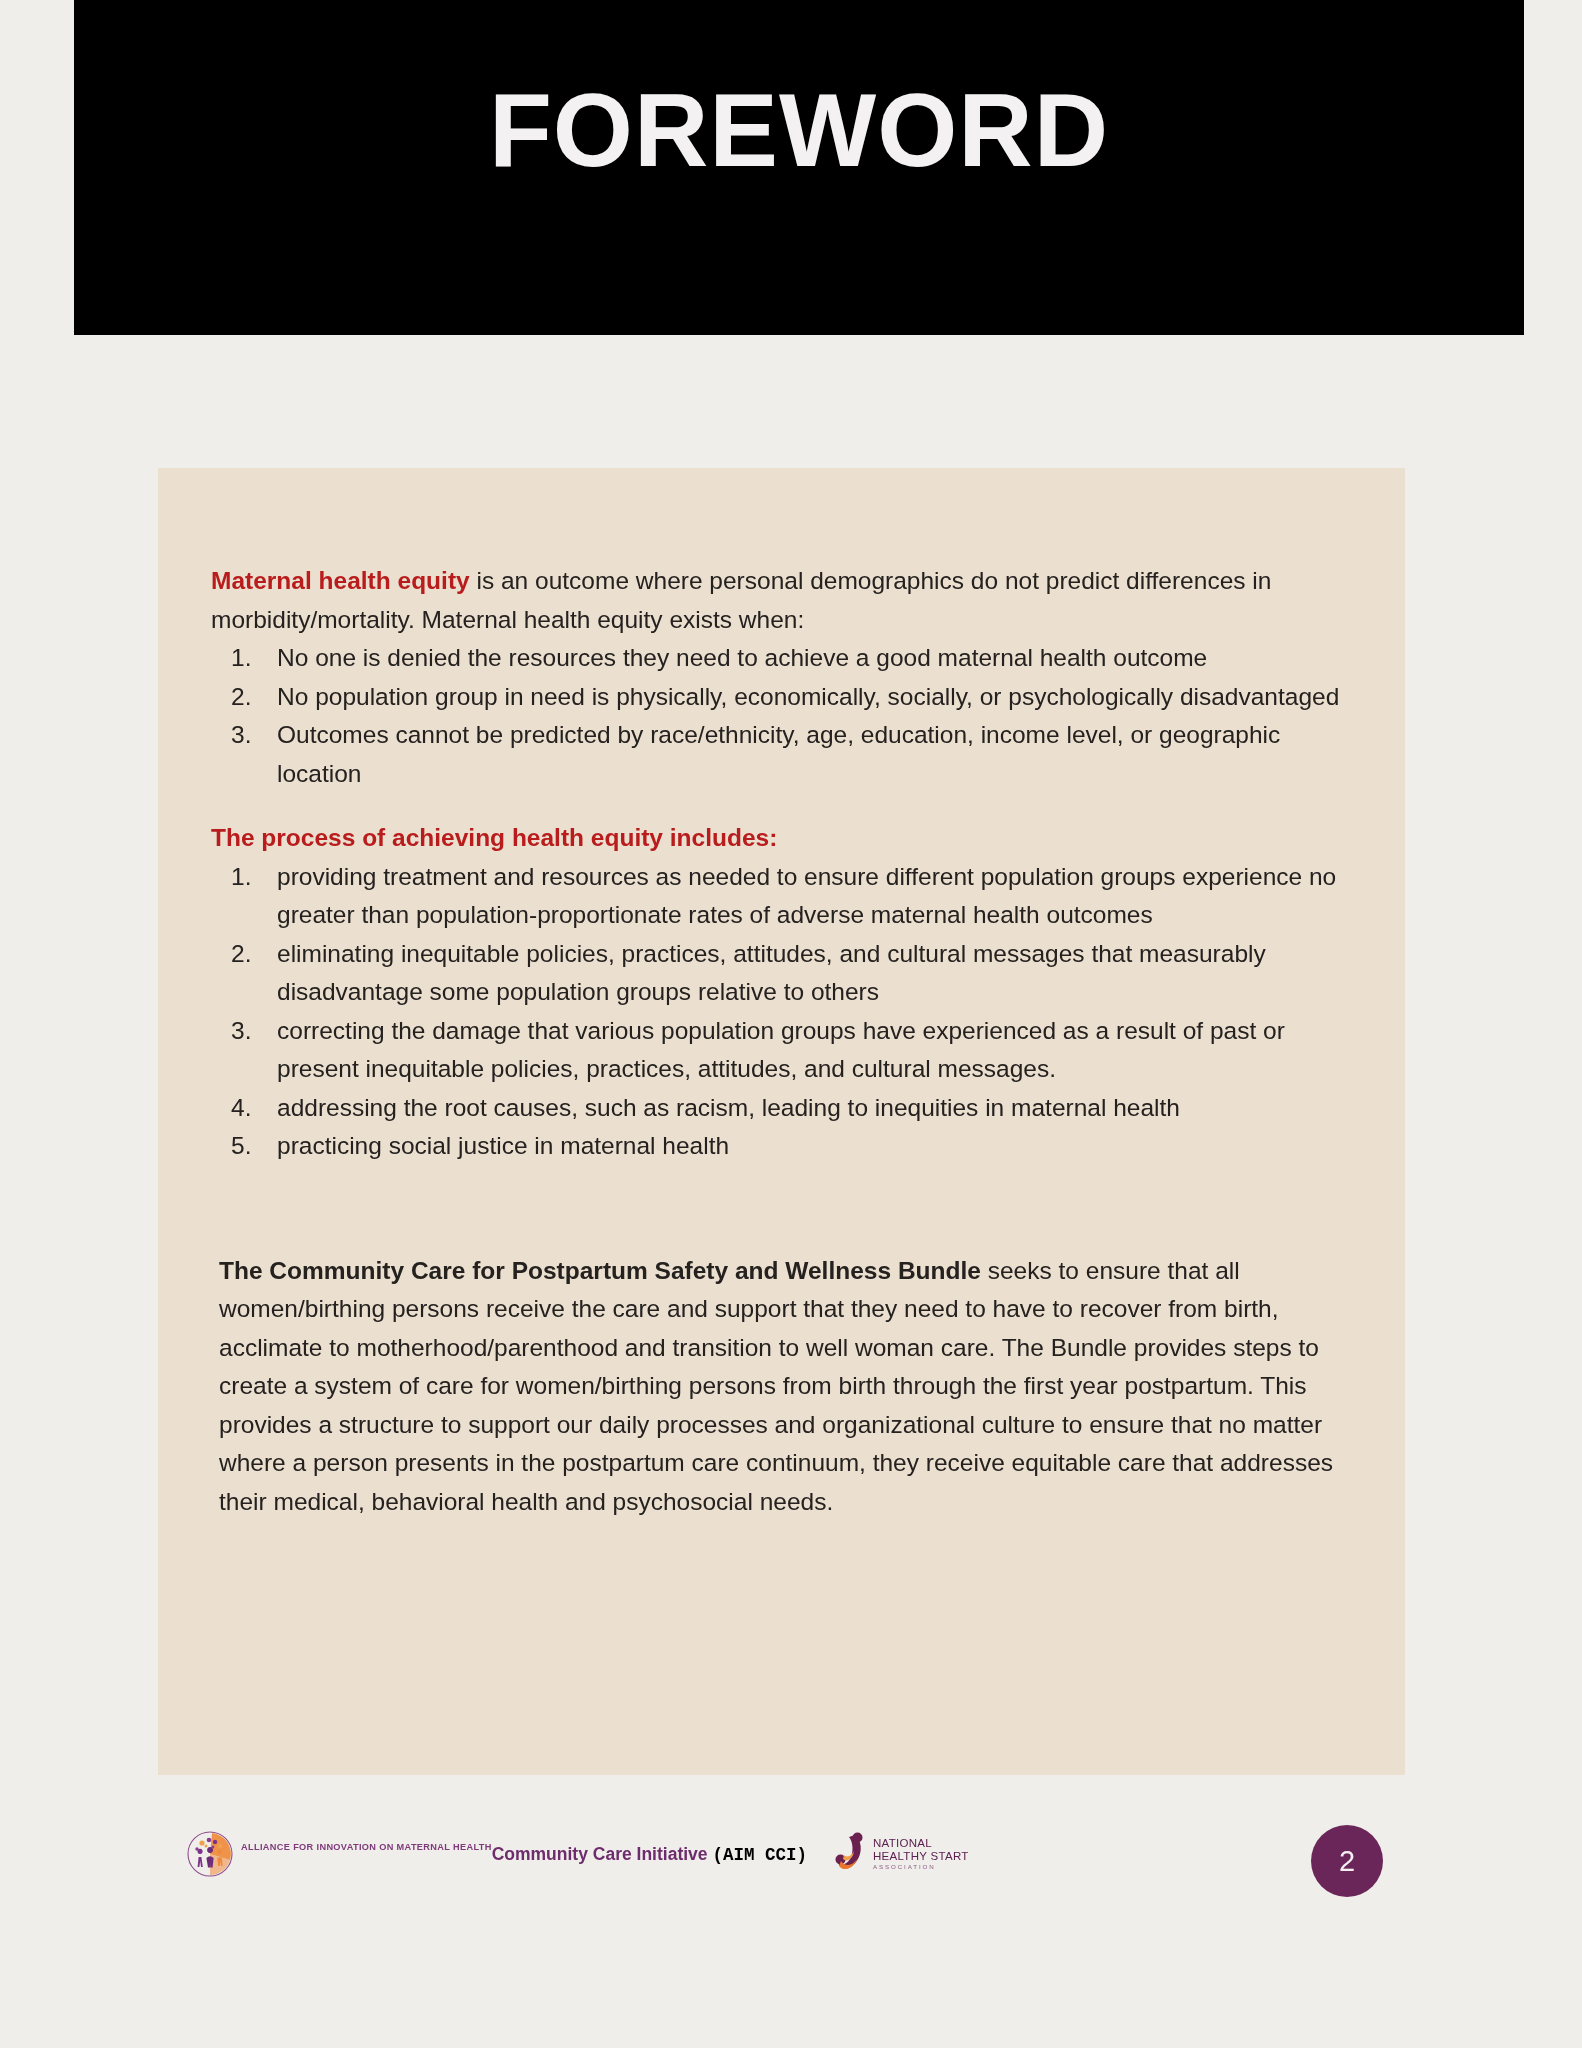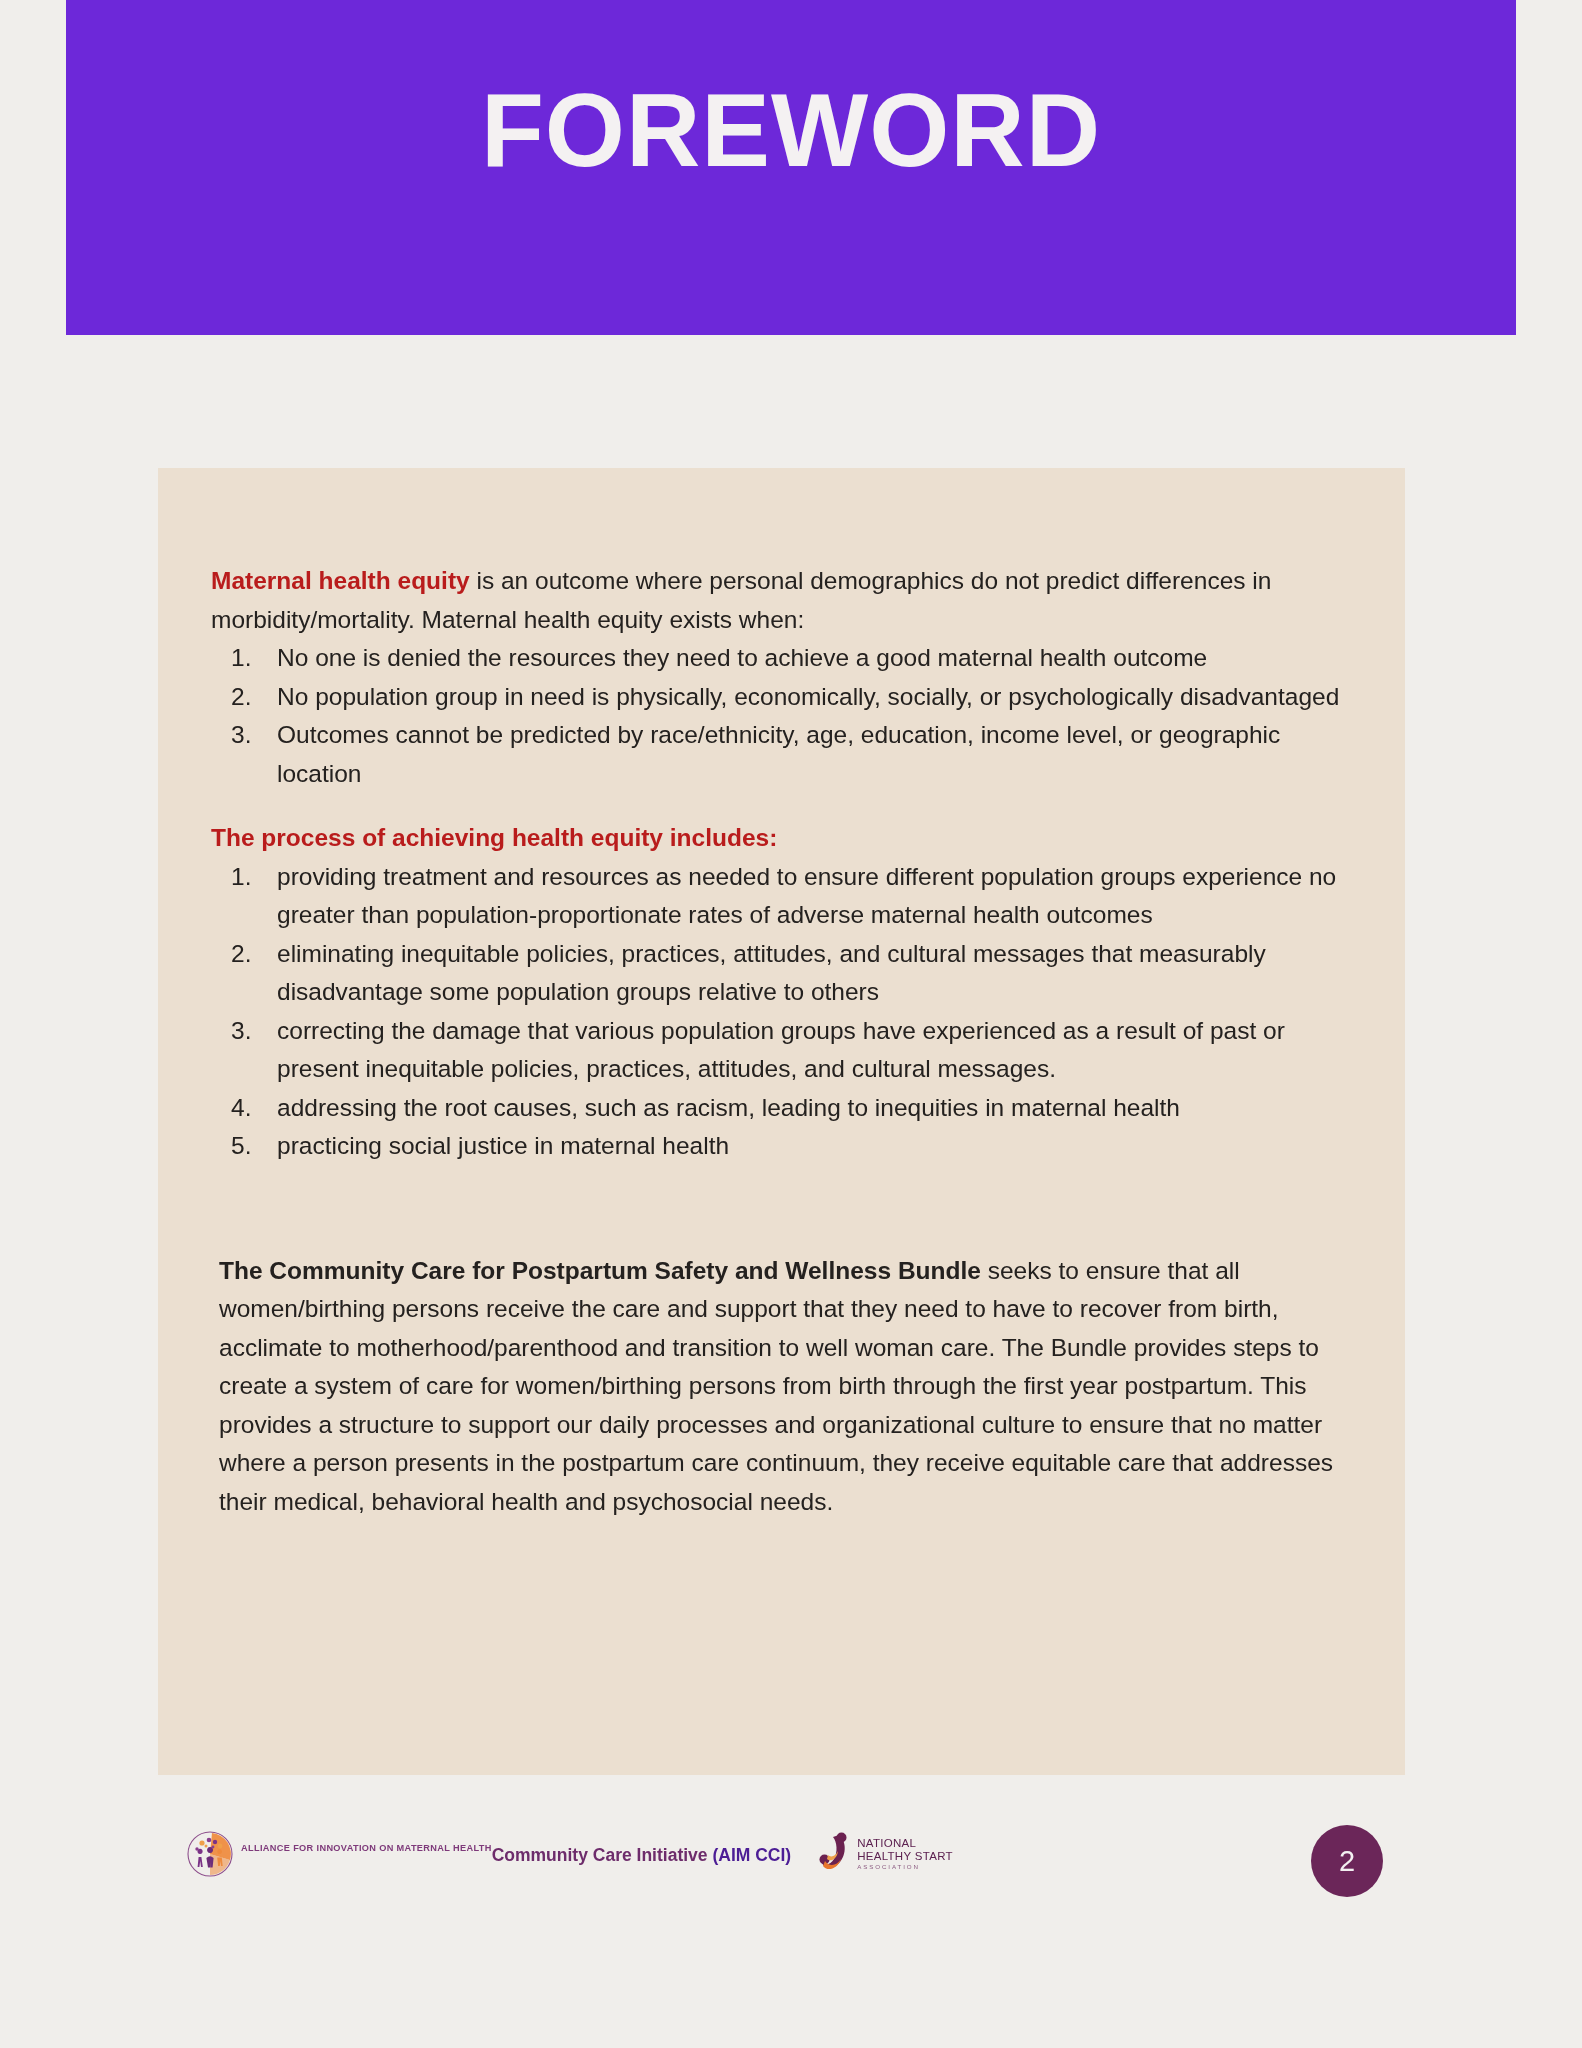--- a/index.html
+++ b/index.html
@@ -25,21 +25,21 @@
     position: absolute;
     left: 66px;
     top: 0px;
     width: 1450px;
     height: 335px;
     background: #65245a;
     background: #6a २2559;
     background: #68255b;
     box-sizing: border-box;
   }
-  .header-banner { background: #6d28d9; }
+  .header-banner { background: #000000; margin-left: 8px; }
 
   .header-title {
     position: absolute;
     left: 0;
     right: 0;
     top: 75px;
     text-align: center;
     color: #f4f1f2;
     font-size: 103px;
     font-weight: bold;
@@ -165,21 +165,21 @@
     white-space: nowrap;
   }
   .aim-line2 {
     font-size: 17.5px;
     font-weight: bold;
     color: #6d2c6b;
     white-space: nowrap;
     margin-top: 3px;
     font-family: "Liberation Sans", sans-serif;
   }
-  .aim-line2 .aim-paren { color: #4c1d95; }
+  .aim-line2 .aim-paren { color: #000000; font-family: Liberation Mono, monospace; }
 
   
   .nhsa-logo {
     display: flex;
     align-items: center;
     gap: 6px;
     margin-left: 8px;
   }
   .nhsa-mark {
     width: 34px;

